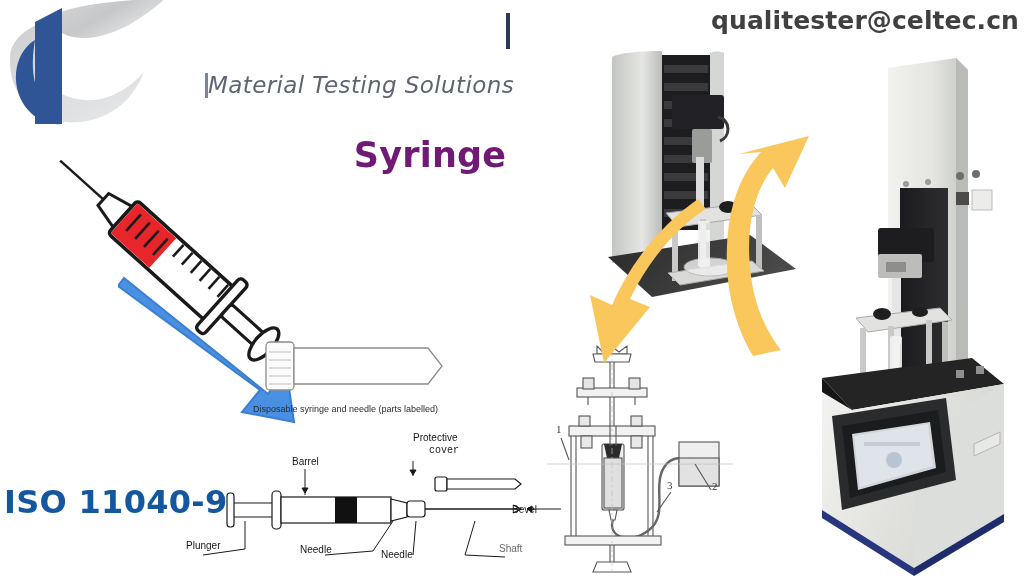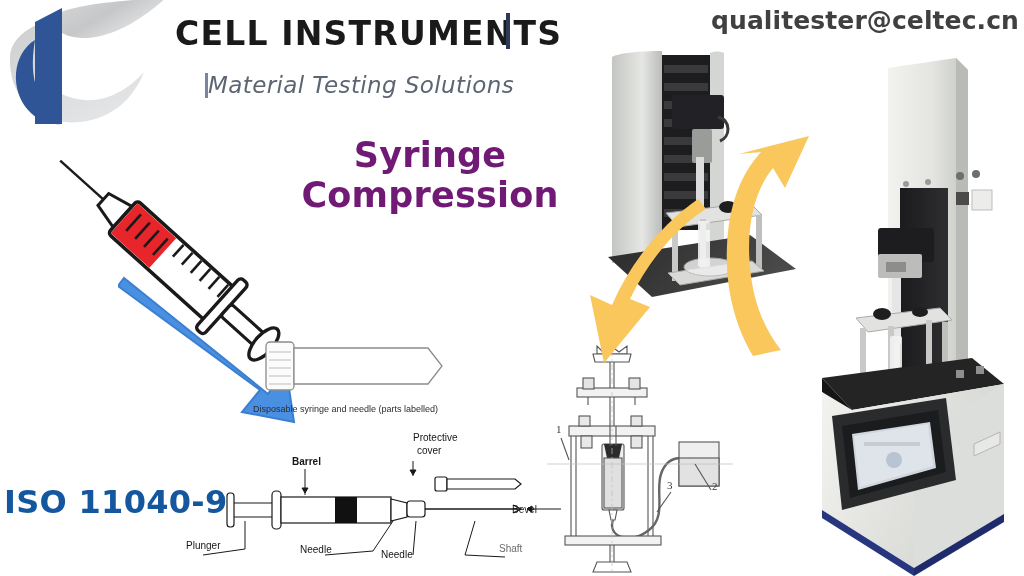--- a/index.html
+++ b/index.html
@@ -99,32 +99,30 @@
     <path d="M8 62 C 6 104, 36 132, 78 128 C 110 125, 132 104, 142 78
              C 126 96, 104 108, 82 106 C 52 103, 34 84, 36 58
              C 37 42, 46 30, 58 22 C 30 30, 10 42, 8 62 Z" fill="url(#swooshGrad2)"></path>
 
     <path d="M33 28 L 60 14 L 60 130 L 33 130 Z" fill="#2f5597"></path>
 
     <path d="M33 46 C 10 60, 8 96, 26 116 C 36 127, 48 131, 60 130
              L 60 112 C 48 112, 38 104, 34 92 C 29 76, 31 58, 33 46 Z" fill="#2f5597"></path>
   </svg>
 
-  <div id="brand-name">CELL INSTRUMENTS</div>
   <div id="brand-name-bar"></div>
   <div id="brand-tagline-wrap">
     <span id="brand-tagline-bar"></span>
     <span id="brand-tagline">Material Testing Solutions</span>
   </div>
 
   <div id="contact-email">qualitester@celtec.cn</div>
 
   <div id="headline">
     <div>Syringe</div>
-    <div>Compression</div>
   </div>
 
   <div id="iso-standard">ISO 11040-9</div>
 
   <svg class="art" style="left:20px;top:95px;width:290px;height:320px;" viewBox="0 0 290 320">
     <g transform="rotate(42 145 160)">
 
       <line x1="62" y1="160" x2="4" y2="160" stroke="#1a1a1a" stroke-width="2.4"></line>
 
       <path d="M62 152 L 88 146 L 88 174 L 62 168 Z" fill="#fff" stroke="#1a1a1a" stroke-width="3"></path>
@@ -211,23 +209,23 @@
       <path d="M352 84 l 5 -3 l 0 6 z" fill="#1a1a1a"></path>
       <line x1="70" y1="124" x2="70" y2="96"></line>
       <line x1="70" y1="124" x2="28" y2="130"></line>
       <line x1="198" y1="126" x2="218" y2="96"></line>
       <line x1="198" y1="126" x2="150" y2="130"></line>
       <line x1="238" y1="130" x2="241" y2="96"></line>
       <line x1="290" y1="130" x2="300" y2="96"></line>
       <line x1="290" y1="130" x2="330" y2="132"></line>
     </g>
   </svg>
-  <div class="part-label" style="left:292px;top:456px;font-weight:bold;">Barrel</div>
+  <div class="part-label" style="left:292px;top:456px;">Barrel</div>
   <div class="part-label" style="left:413px;top:432px;">Protective</div>
-  <div class="part-label" style="left:417px;top:445px;">cover</div>
+  <div class="part-label" style="left:429px;top:445px;font-family:Liberation Mono, monospace;">cover</div>
   <div class="part-label" style="left:512px;top:504px;">Bevel</div>
   <div class="part-label" style="left:186px;top:540px;">Plunger</div>
   <div class="part-label" style="left:300px;top:544px;">Needle</div>
   <div class="part-label" style="left:381px;top:549px;">Needle</div>
   <div class="part-label" style="left:499px;top:543px;color:#6a6a6a;">Shaft</div>
 
   <svg class="art" style="left:545px;top:340px;width:190px;height:236px;" viewBox="0 0 190 236">
     <g stroke="#555" fill="none" stroke-width="1.1">
 
       <path d="M52 14 L 52 6 L 58 12 L 66 6 L 74 12 L 82 6 L 82 14 Z" fill="#fff"></path>

